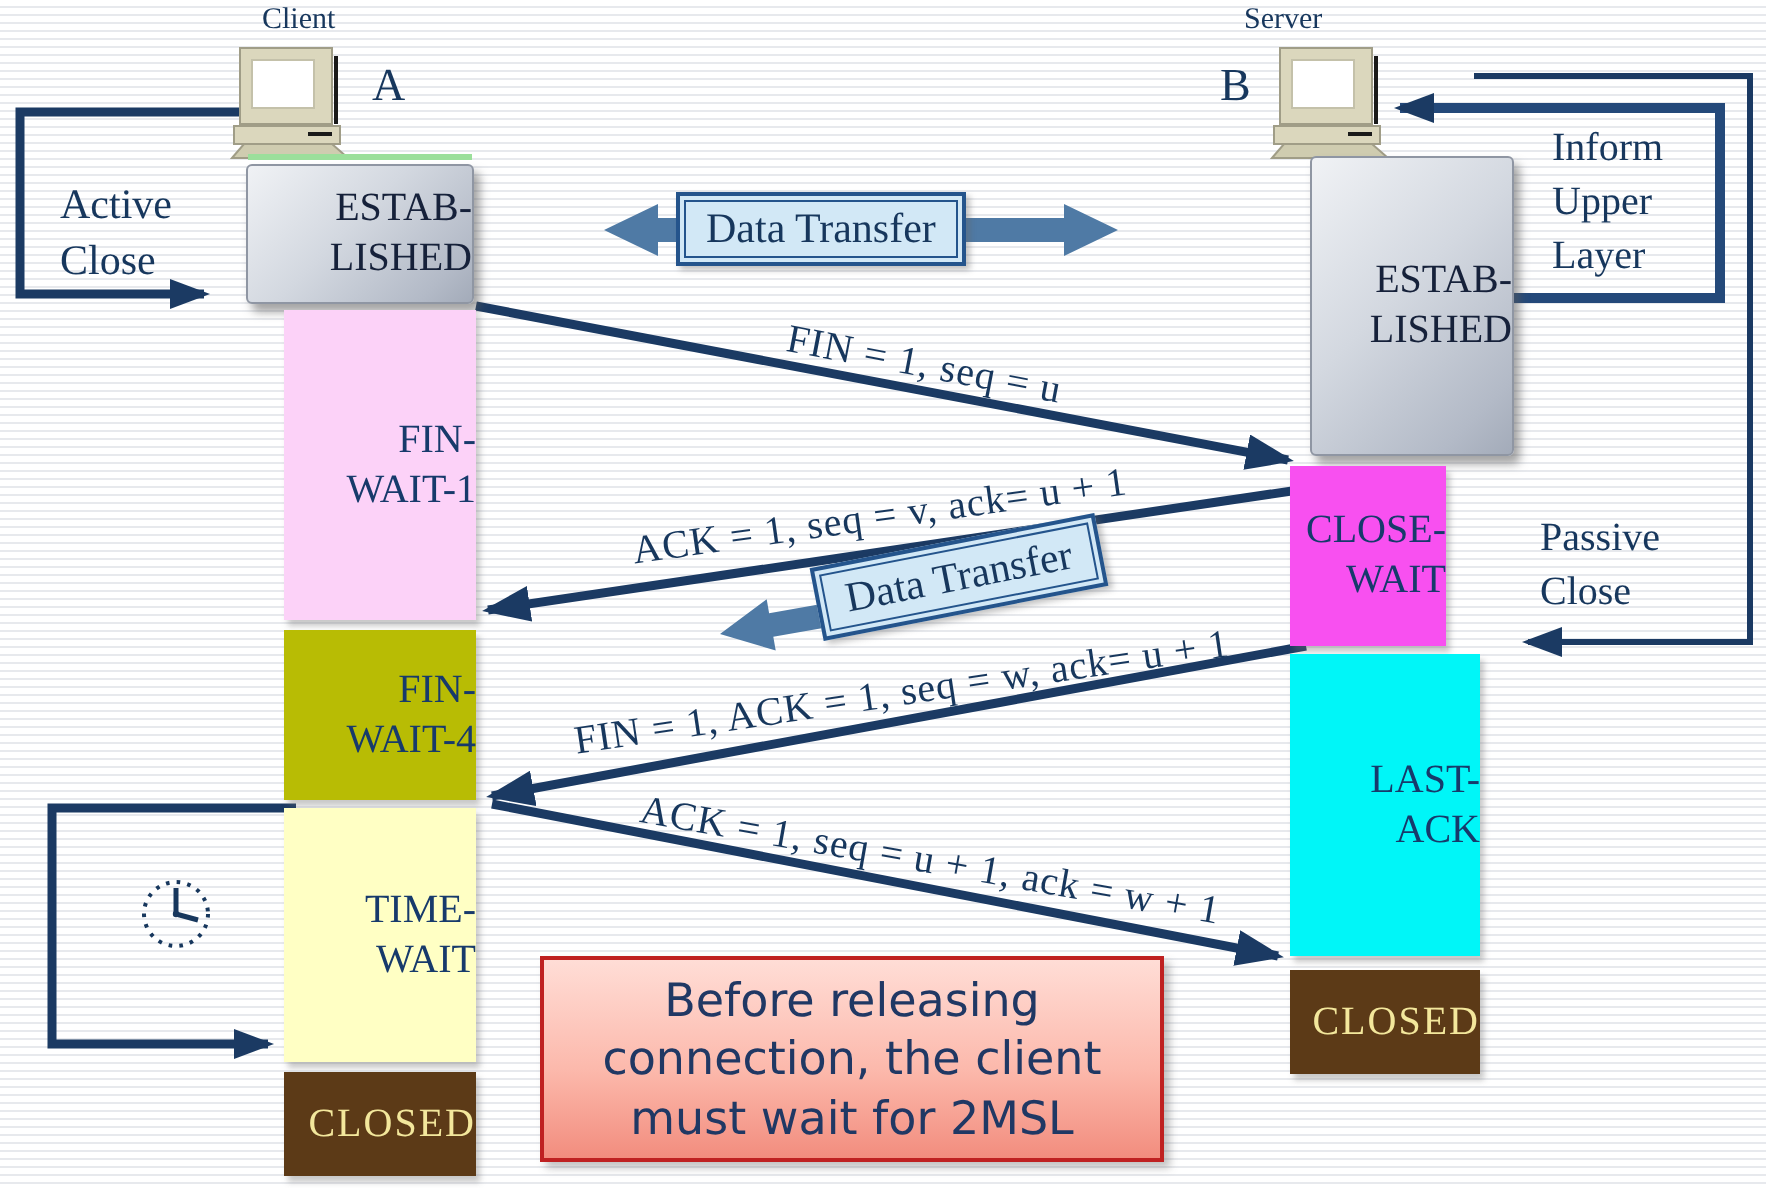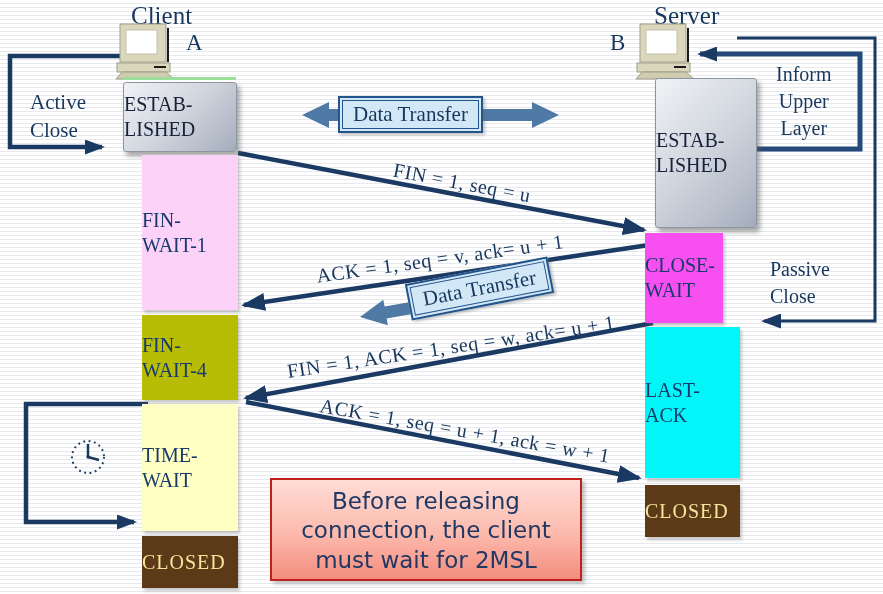--- a/index.html
+++ b/index.html
@@ -6,25 +6,25 @@
   html,body { width:883px; height:594px; overflow:hidden; }
   body { font-family:"Liberation Serif","DejaVu Serif",serif; }
   .canvas {
     position:relative; width:883px; height:594px;
     background:repeating-linear-gradient(to bottom,#ffffff 0px,#ffffff 3px,#e7e9ed 3px,#e7e9ed 4px);
   }
   .abs { position:absolute; }
   svg.overlay { position:absolute; left:0; top:0; width:883px; height:594px; z-index:1; }
   .lvl2 { z-index:2; }
 
-  .title { color:#17375d; font-size:25px; }
+  .title { color:#17375d; font-size:15px; }
   .node-letter { color:#17375d; font-size:23px; }
 
   .statebox {
-    display:flex; flex-direction:column; align-items:flex-start; justify-content:center;
+    display:flex; flex-direction:column; align-items:flex-end; justify-content:center;
     color:#173a6b; font-size:20px; line-height:1.25; text-align:center;
     box-shadow:2px 3px 3px rgba(110,110,110,.38);
   }
   .estab {
     background:linear-gradient(135deg,#f0f2f5 0%,#d3d8e0 45%,#b3bac7 85%,#a3abb9 100%);
     border:1px solid #8f96a3; border-radius:3px; color:#16213a;
     box-shadow:3px 4px 5px rgba(90,90,90,.55);
   }
   .closedbox { color:#f3e79c; letter-spacing:1px; }
 
@@ -86,21 +86,21 @@
 
     <g>
       <circle cx="88" cy="457" r="16" fill="none" stroke="#17375d" stroke-width="2" stroke-dasharray="1.8,3.6"></circle>
       <line x1="88" y1="457" x2="88" y2="444" stroke="#17375d" stroke-width="2.5"></line>
       <line x1="88" y1="457" x2="99" y2="460" stroke="#17375d" stroke-width="2.5"></line>
       <circle cx="88" cy="457" r="1.6" fill="#17375d"></circle>
     </g>
   </svg>
 
   <div class="abs lvl2 title" style="left:131px; top:2px;">Client</div>
-  <div class="abs lvl2 title" style="left:654px; top:2px;">Server</div>
+  <div class="abs lvl2 title" style="left:622px; top:2px;">Server</div>
 
   <div class="abs lvl2" style="left:114px; top:22px;">
     <svg width="66" height="60">
       <rect x="6" y="2" width="46" height="38" fill="#dbd7bd" stroke="#a09d87" stroke-width="1"></rect>
       <line x1="54" y1="6" x2="54" y2="40" stroke="#1a1a1a" stroke-width="2"></line>
       <rect x="12" y="8" width="31" height="24" fill="#ffffff" stroke="#c4c1aa" stroke-width="1"></rect>
       <rect x="3" y="41" width="53" height="9" fill="#dbd7bd" stroke="#a09d87" stroke-width="1"></rect>
       <line x1="40" y1="45" x2="52" y2="45" stroke="#1a1a1a" stroke-width="2"></line>
       <polygon points="2,57 8,50 52,50 60,57" fill="#cfccb0" stroke="#a09d87" stroke-width="1"></polygon>
     </svg>
@@ -170,21 +170,21 @@
   <div class="abs lvl2 msg-label" style="left:465px; top:431px; transform:translate(-50%,-50%) rotate(10deg);">ACK = 1, seq = u + 1, ack = w + 1</div>
 
   <div class="abs lvl2 annot" style="left:30px; top:88px; font-size:21px;">
     <div>Active</div>
     <div>Close</div>
   </div>
   <div class="abs lvl2 annot" style="left:770px; top:256px;">
     <div>Passive</div>
     <div>Close</div>
   </div>
-  <div class="abs lvl2 annot" style="left:776px; top:61px;text-align:center;">
+  <div class="abs lvl2 annot" style="left:776px; top:61px;">
     <div>Inform</div>
     <div>Upper</div>
     <div>Layer</div>
   </div>
 
   <div class="abs lvl2 note" style="left:270px; top:478px; width:312px; height:103px;">Before releasing connection, the client must wait for 2MSL</div>
 
 </div>
 
 </body></html>

